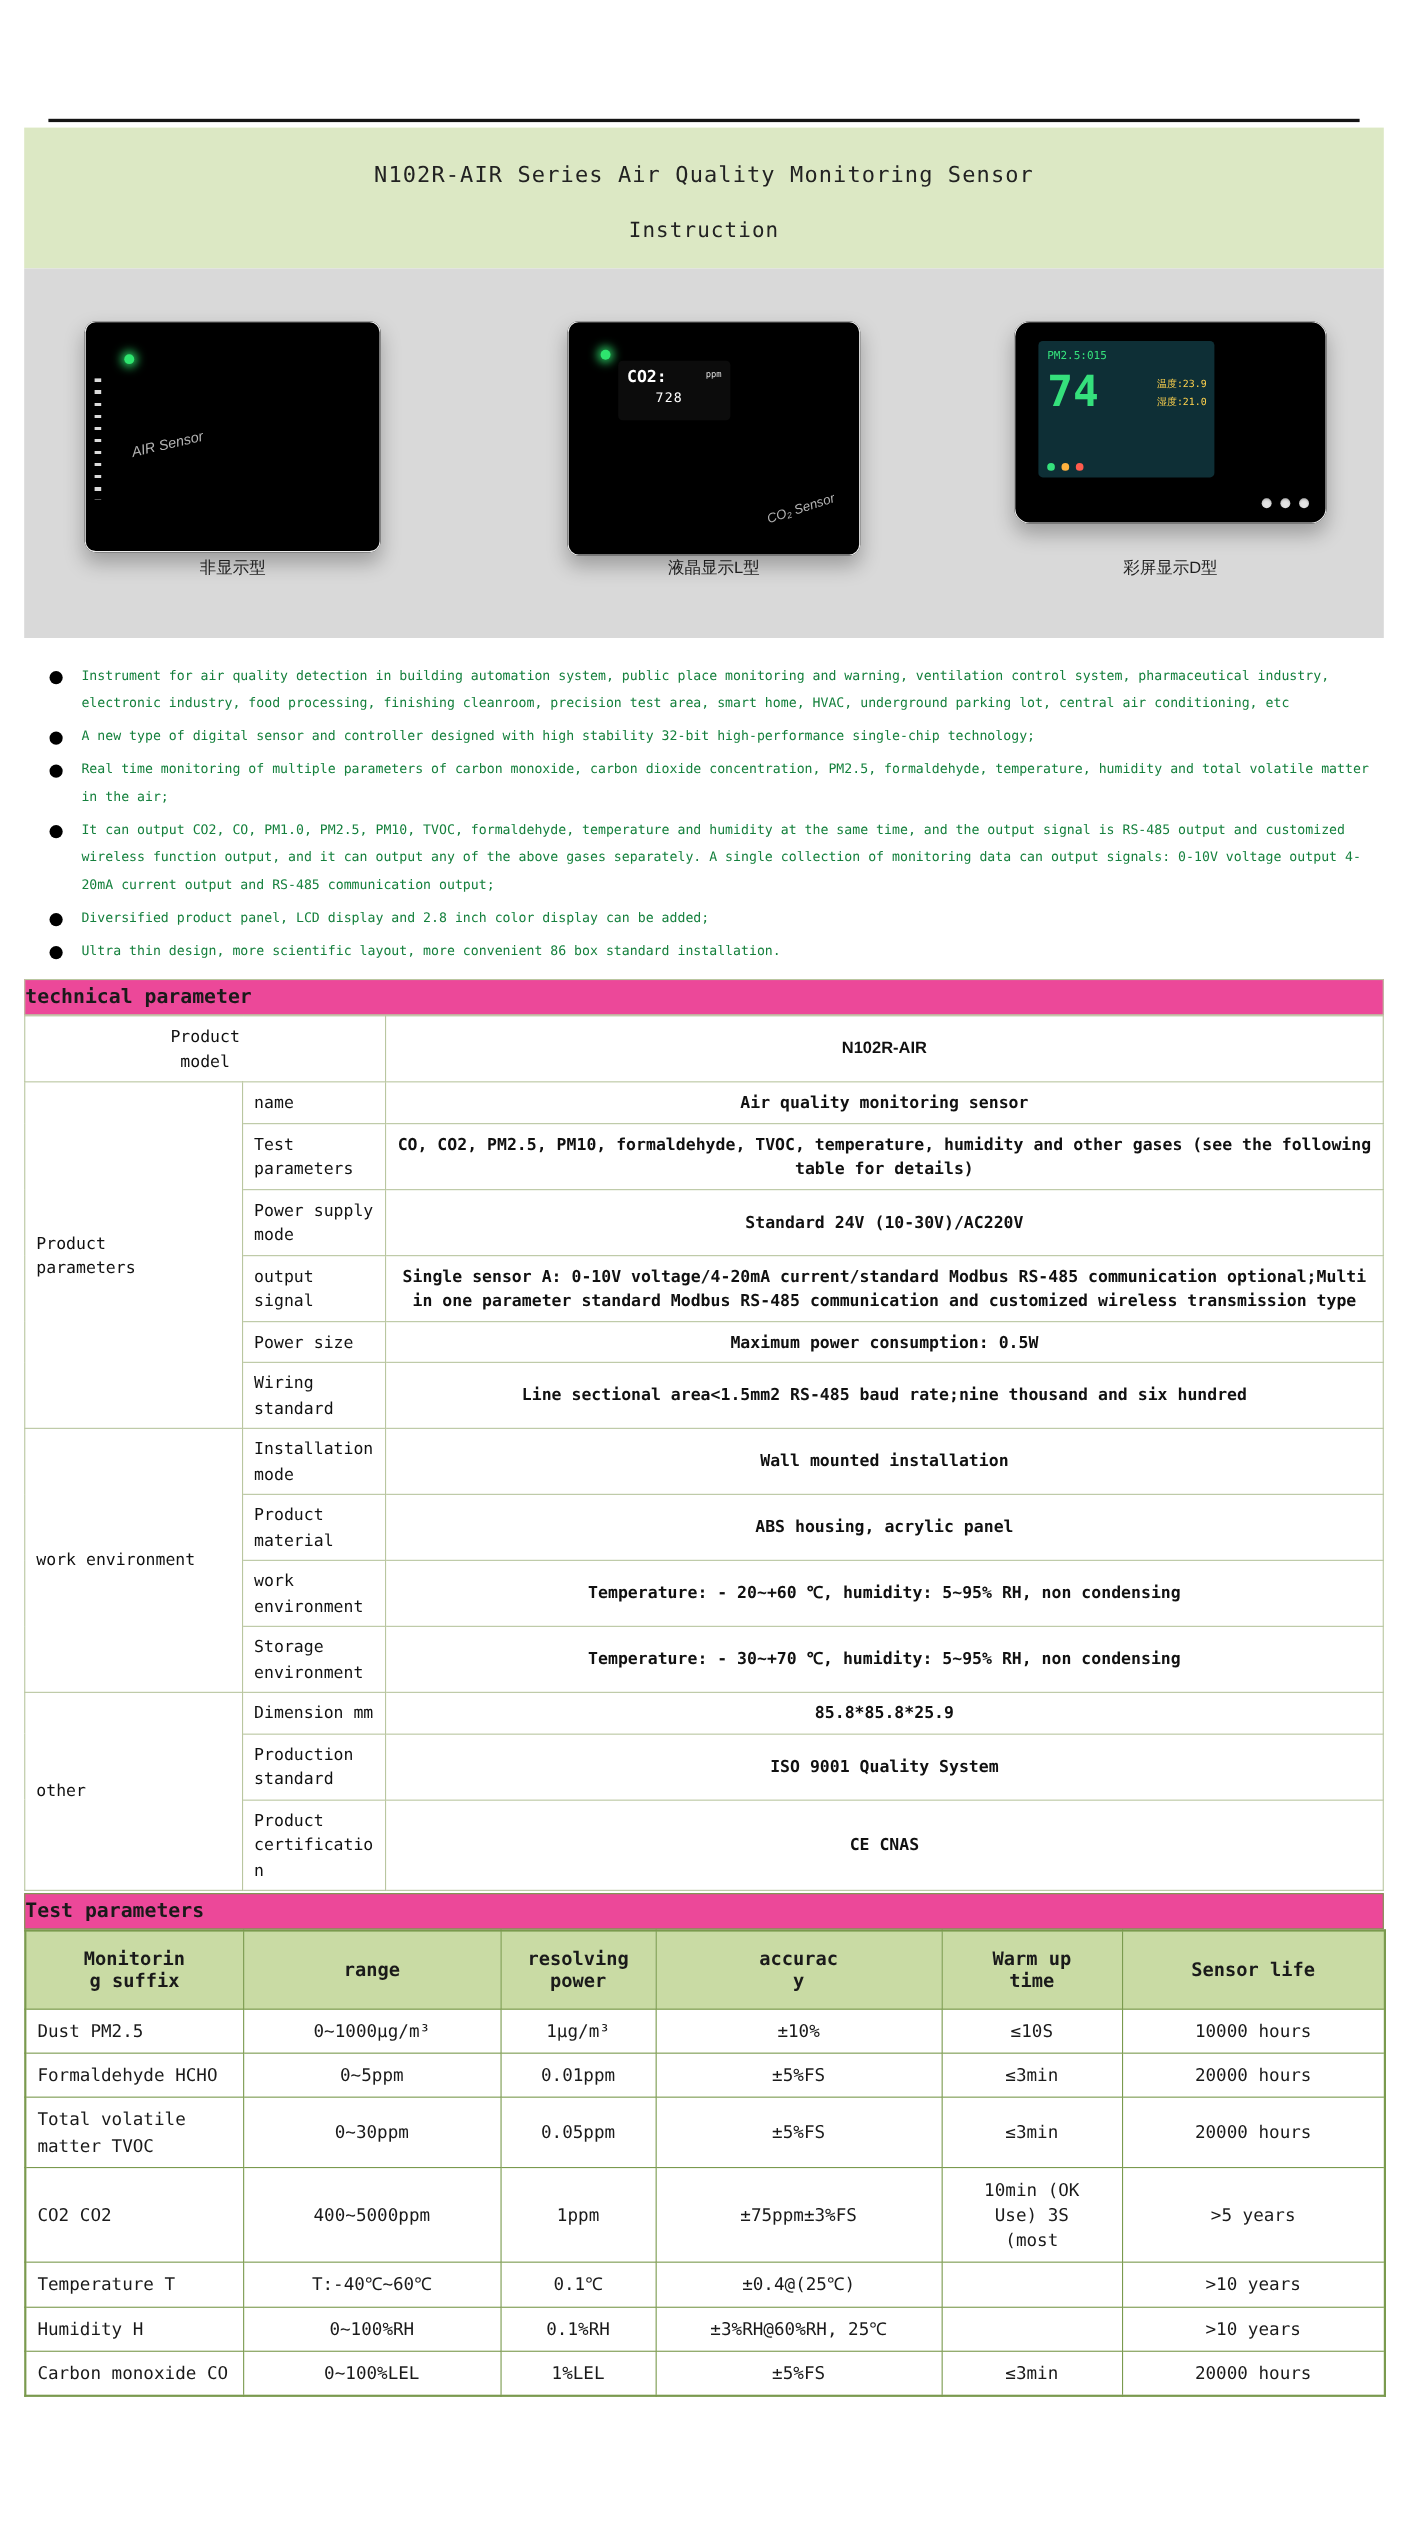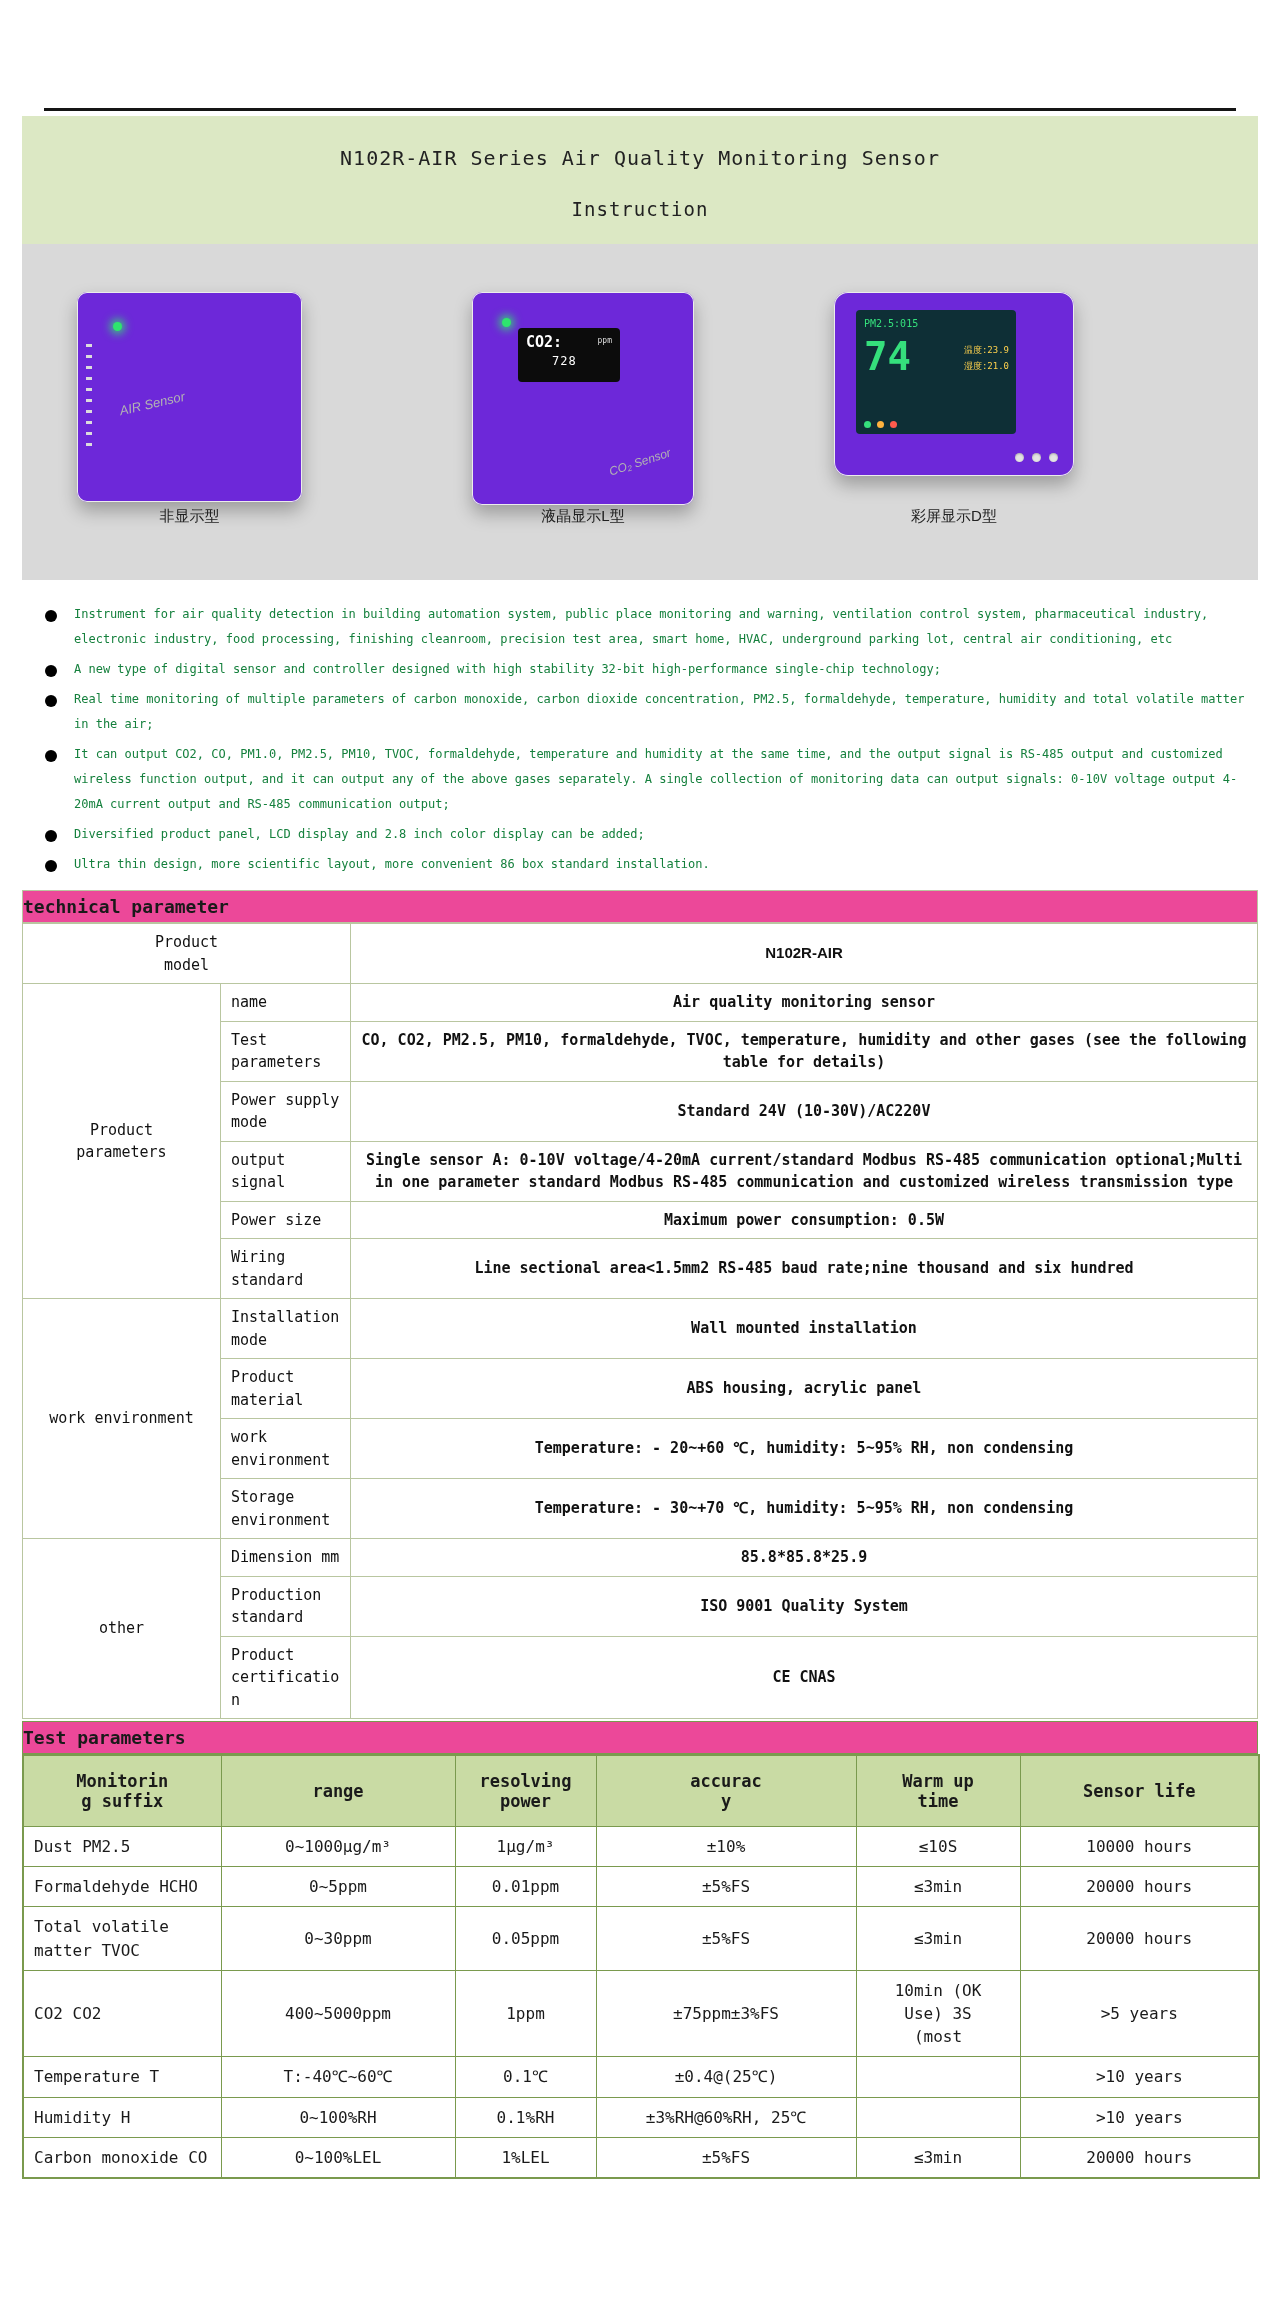--- a/index.html
+++ b/index.html
@@ -8,21 +8,21 @@
   .top-spacer{height:108px;}
   .top-rule{height:3px;background:#151515;width:1192px;margin:0 auto;}
   
   .doc-header{margin-top:5px;background:#dce8c4;text-align:center;padding:30px 0 24px;}
   .doc-title{font-size:20px;letter-spacing:1px;color:#222;}
   .doc-subtitle{font-size:19px;letter-spacing:1px;margin-top:28px;color:#222;}
   
   .product-strip{background:#d9d9d9;height:336px;display:flex;align-items:flex-start;box-sizing:border-box;}
   figure.product{margin:48px 0 0;height:234px;display:flex;flex-direction:column;align-items:center;justify-content:space-between;}
   figure.p1{margin-left:55px;} figure.p2{margin-left:170px;} figure.p3{margin-left:140px;}
-  .device{position:relative;background:#6d28d9;border-radius:10px;box-shadow:0 9px 18px rgba(0,0,0,.28), inset 0 0 0 1px #ececec;}
+  .device{position:relative;background:#000000;border-radius:10px;box-shadow:0 9px 18px rgba(0,0,0,.28), inset 0 0 0 1px #ececec;padding-left:44px;}
   .d1{width:225px;height:210px;}
   .d2{width:222px;height:213px;}
   .d3{width:240px;height:184px;border-radius:14px;}
   .led{position:absolute;width:9px;height:9px;border-radius:50%;background:#2ee56e;box-shadow:0 0 9px 3px rgba(46,229,110,.85);}
   .d1 .led{left:36px;top:30px;}
   .d2 .led{left:30px;top:26px;}
   .vents{position:absolute;left:9px;top:52px;width:6px;height:110px;
     background:repeating-linear-gradient(to bottom,#dcdcdc 0 3px,transparent 3px 11px);}
   .dev-label{position:absolute;font-style:italic;color:#b3b3b3;font-family:"Liberation Sans",sans-serif;}
   .d1 .dev-label{left:42px;top:104px;font-size:13px;transform:rotate(-13deg);}
@@ -52,21 +52,21 @@
   
   .band{background:#ec4899;text-align:left;font-weight:bold;font-size:18px;line-height:31px;height:31px;
         border:1px solid #b9c6a0;}
   .band.second{margin-top:2px;border-color:#7a9a4e;}
   
   table.tech{width:100%;border-collapse:collapse;table-layout:fixed;}
   table.tech td{border:1px solid #b9c6a0;padding:7px 10px;vertical-align:middle;font-size:15px;line-height:1.5;color:#111;word-wrap:break-word;}
   td.cell-model-label{text-align:center;margin-top:24px;}
   .narrow-90{display:inline-block;max-width:96px;}
   td.cell-model-value{text-align:center;font-family:"Liberation Sans","DejaVu Sans",sans-serif;font-weight:bold;font-size:21px;}
-  td.cell-group{text-align:center;}
+  td.cell-group{text-align:left;}
   .group-label{display:inline-block;max-width:150px;}
   td.cell-param{color:#222;}
   td.cell-value{font-weight:bold;text-align:center;}
   
   table.test{width:100%;border-collapse:collapse;table-layout:fixed;border:2px solid #7a9a4e;}
   table.test th,table.test td{border:1px solid #7a9a4e;word-wrap:break-word;}
   table.test th{background:#c9dba4;font-size:17px;font-weight:bold;height:62px;vertical-align:middle;padding:4px;text-align:center;}
   table.test td{font-size:16px;padding:8px 6px;text-align:center;height:36px;box-sizing:border-box;vertical-align:middle;line-height:1.45;}
   table.test td.tcol-0{text-align:left;padding-left:10px;}
   .w-sel{display:inline-block;max-width:100px;}

